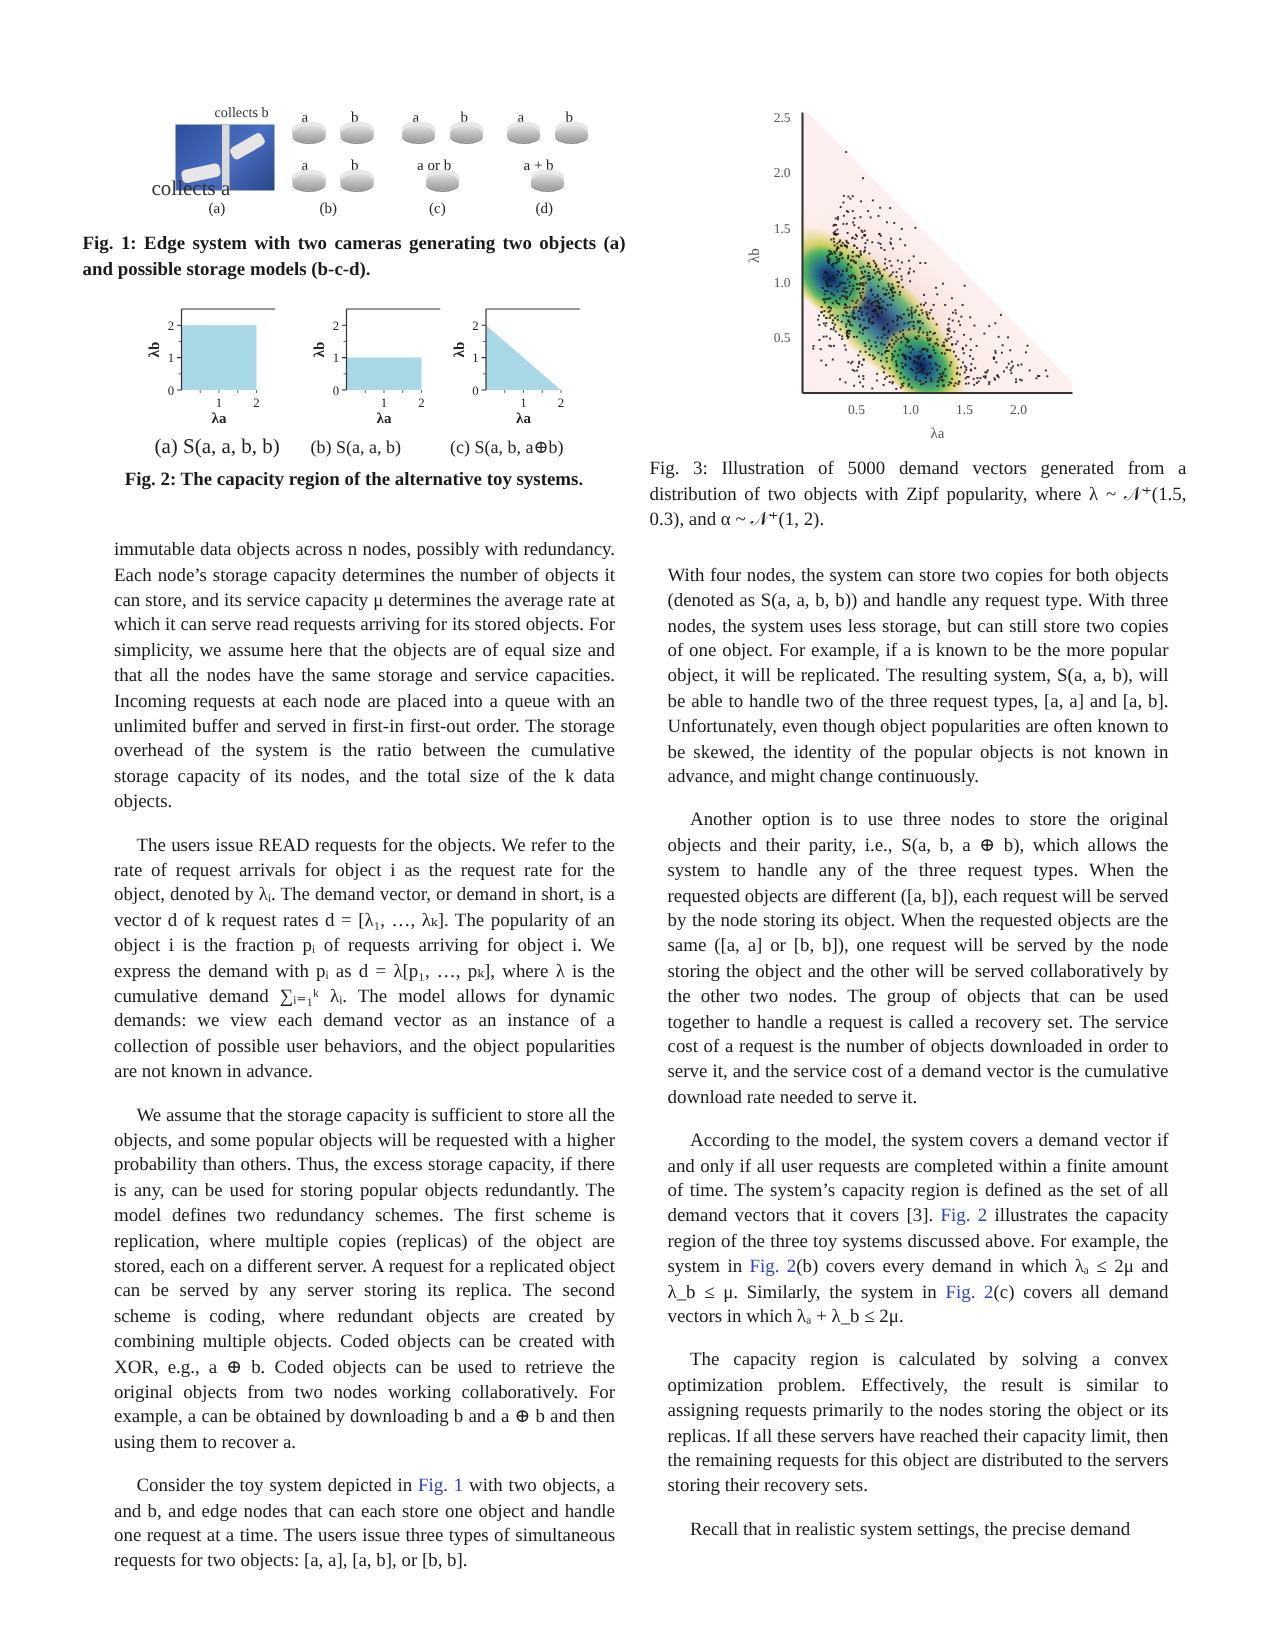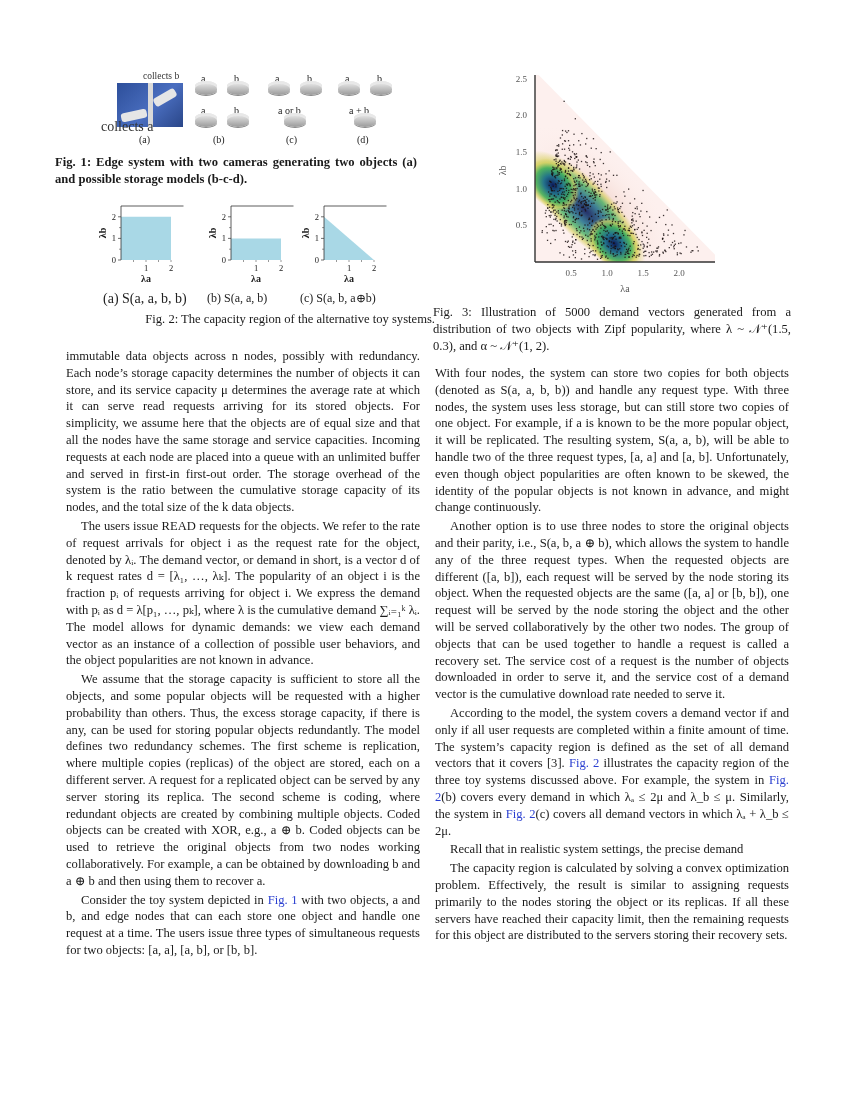--- a/index.html
+++ b/index.html
@@ -1,20 +1,20 @@
 <!DOCTYPE html>
 <html><head>
 <meta charset="utf-8">
 <style>
   html, body { margin:0; padding:0; background:#ffffff; }
   body { width:850px; height:1100px; position:relative; overflow:hidden;
          font-family:"Liberation Serif","DejaVu Serif",serif; color:#1a1a1a; }
   .abs { position:absolute; }
   .col { position:absolute; width:358px; font-size:12.6px; line-height:16.8px; text-align:justify; }
-  .col p { margin:2px; }
+  .col p { margin:12px; }
   .col p.indent { text-indent:15px; }
   .cap { font-size:12.6px; line-height:16.8px; text-align:justify; }
   .link { color:#2a3fd0; }
   .sub { font-size:10px; text-align:center; color:#222; }
   .small { font-size:9px; color:#333;font-family:Liberation Serif, serif; }
   svg text { font-family:"Liberation Serif","DejaVu Serif",serif; }
 </style>
 </head>
 <body>
 
@@ -121,21 +121,21 @@
       <line x1="279" y1="62" x2="279" y2="64" stroke="#333" stroke-width="0.5"></line>
       <text x="254" y="73" font-size="8.5" text-anchor="middle" fill="#222">1</text>
       <text x="279" y="73" font-size="8.5" text-anchor="middle" fill="#222">2</text>
       <text x="254" y="84" font-size="10" font-weight="bold" text-anchor="middle" fill="#222">λa</text>
       <text x="214" y="35" font-size="10" font-weight="bold" text-anchor="middle" fill="#222" transform="rotate(-90 214 35)">λb</text>
     </g>
   </svg>
 <span class="abs sub" style="left:103px;top:291px;font-size:14px;">(a) S(a, a, b, b)</span>
 <span class="abs sub" style="left:207px;top:291px;font-size:12px;">(b) S(a, a, b)</span>
 <span class="abs sub" style="left:300px;top:291px;font-size:12px;">(c) S(a, b, a⊕b)</span>
-<div class="abs cap" style="left:75px;top:311px;width:360px;text-align:right;">Fig. 2: The capacity region of the alternative toy systems.</div>
+<div class="abs cap" style="left:56px;top:311px;width:360px;text-align:center;font-weight:bold;">Fig. 2: The capacity region of the alternative toy systems.</div>
 
 <svg class="abs" style="left:490px;top:65px;" width="240" height="235" id="fig3svg">
     <defs>
       <radialGradient id="halo" cx="50%" cy="50%" r="50%">
         <stop offset="0" stop-color="#e8b8a8" stop-opacity="0.55"></stop>
         <stop offset="1" stop-color="#fdf0ee" stop-opacity="0"></stop>
       </radialGradient>
       <radialGradient id="core" cx="50%" cy="50%" r="50%">
         <stop offset="0" stop-color="#0d1a5a" stop-opacity="1"></stop>
         <stop offset="0.35" stop-color="#1f6e8c" stop-opacity="0.95"></stop>
@@ -1076,15 +1076,15 @@
   <p>immutable data objects across n nodes, possibly with redundancy. Each node’s storage capacity determines the number of objects it can store, and its service capacity μ determines the average rate at which it can serve read requests arriving for its stored objects. For simplicity, we assume here that the objects are of equal size and that all the nodes have the same storage and service capacities. Incoming requests at each node are placed into a queue with an unlimited buffer and served in first-in first-out order. The storage overhead of the system is the ratio between the cumulative storage capacity of its nodes, and the total size of the k data objects.</p>
   <p class="indent">The users issue READ requests for the objects. We refer to the rate of request arrivals for object i as the request rate for the object, denoted by λᵢ. The demand vector, or demand in short, is a vector d of k request rates d = [λ₁, …, λₖ]. The popularity of an object i is the fraction pᵢ of requests arriving for object i. We express the demand with pᵢ as d = λ[p₁, …, pₖ], where λ is the cumulative demand ∑ᵢ₌₁ᵏ λᵢ. The model allows for dynamic demands: we view each demand vector as an instance of a collection of possible user behaviors, and the object popularities are not known in advance.</p>
   <p class="indent">We assume that the storage capacity is sufficient to store all the objects, and some popular objects will be requested with a higher probability than others. Thus, the excess storage capacity, if there is any, can be used for storing popular objects redundantly. The model defines two redundancy schemes. The first scheme is replication, where multiple copies (replicas) of the object are stored, each on a different server. A request for a replicated object can be served by any server storing its replica. The second scheme is coding, where redundant objects are created by combining multiple objects. Coded objects can be created with XOR, e.g., a ⊕ b. Coded objects can be used to retrieve the original objects from two nodes working collaboratively. For example, a can be obtained by downloading b and a ⊕ b and then using them to recover a.</p>
   <p class="indent"><span>Consider the toy system depicted in </span><span class="link">Fig. 1</span><span> with two objects, a and b, and edge nodes that can each store one object and handle one request at a time. The users issue three types of simultaneous requests for two objects: [a, a], [a, b], or [b, b].</span></p>
 </div>
 
 <div class="col" style="left:433px;top:363px;">
   <p>With four nodes, the system can store two copies for both objects (denoted as S(a, a, b, b)) and handle any request type. With three nodes, the system uses less storage, but can still store two copies of one object. For example, if a is known to be the more popular object, it will be replicated. The resulting system, S(a, a, b), will be able to handle two of the three request types, [a, a] and [a, b]. Unfortunately, even though object popularities are often known to be skewed, the identity of the popular objects is not known in advance, and might change continuously.</p>
   <p class="indent">Another option is to use three nodes to store the original objects and their parity, i.e., S(a, b, a ⊕ b), which allows the system to handle any of the three request types. When the requested objects are different ([a, b]), each request will be served by the node storing its object. When the requested objects are the same ([a, a] or [b, b]), one request will be served by the node storing the object and the other will be served collaboratively by the other two nodes. The group of objects that can be used together to handle a request is called a recovery set. The service cost of a request is the number of objects downloaded in order to serve it, and the service cost of a demand vector is the cumulative download rate needed to serve it.</p>
   <p class="indent"><span>According to the model, the system covers a demand vector if and only if all user requests are completed within a finite amount of time. The system’s capacity region is defined as the set of all demand vectors that it covers [3]. </span><span class="link">Fig. 2</span><span> illustrates the capacity region of the three toy systems discussed above. For example, the system in </span><span class="link">Fig. 2</span><span>(b) covers every demand in which λₐ ≤ 2μ and λ_b ≤ μ. Similarly, the system in </span><span class="link">Fig. 2</span><span>(c) covers all demand vectors in which λₐ + λ_b ≤ 2μ.</span></p>
+  <p class="indent">The capacity region is calculated by solving a convex optimization problem. Effectively, the result is similar to assigning requests primarily to the nodes storing the object or its replicas. If all these servers have reached their capacity limit, then the remaining requests for this object are distributed to the servers storing their recovery sets.</p>
   <p class="indent">Recall that in realistic system settings, the precise demand</p>
-  <p class="indent">The capacity region is calculated by solving a convex optimization problem. Effectively, the result is similar to assigning requests primarily to the nodes storing the object or its replicas. If all these servers have reached their capacity limit, then the remaining requests for this object are distributed to the servers storing their recovery sets.</p>
 </div>
 
 </body></html>

